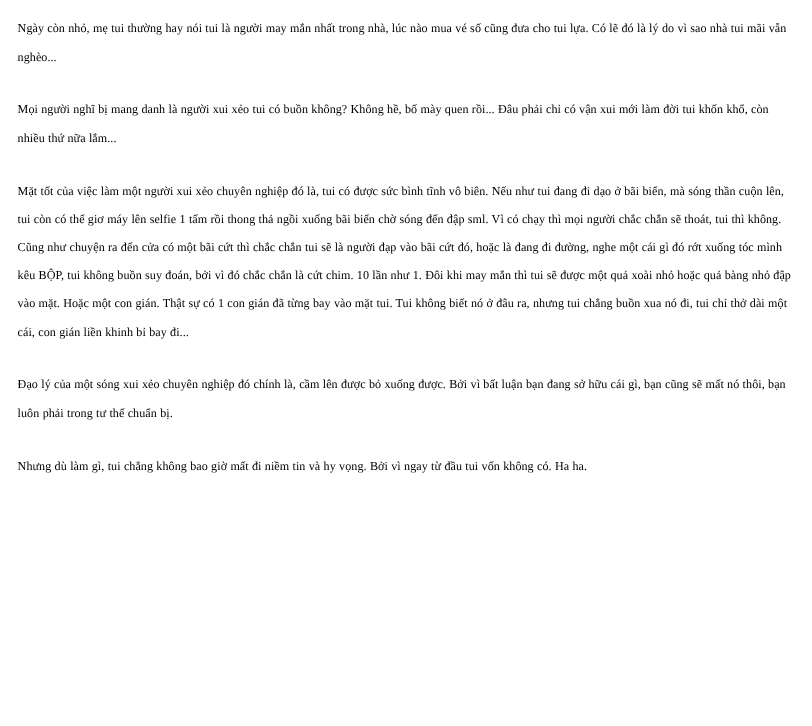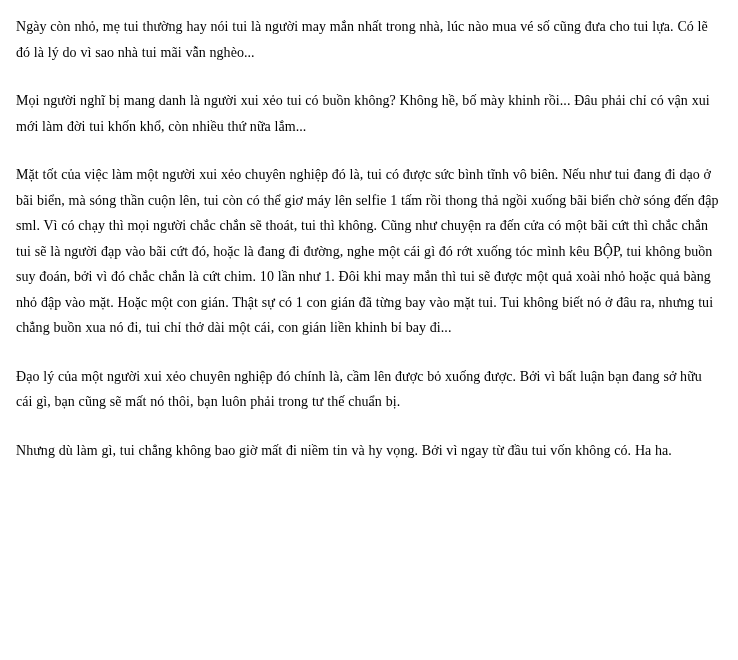--- a/index.html
+++ b/index.html
@@ -15,33 +15,33 @@
     overflow: hidden;
   }
   .page {
     box-sizing: border-box;
     width: 738px;
     height: 660px;
     padding: 14px 18px 0 16px;
     background: #ffffff;
   }
   .para {
-    font-size: 14px;
+    font-size: 11px;
     line-height: 25.5px;
     text-align: left;
     margin: 0 0 23px 0;
     word-spacing: 0.2px;
     letter-spacing: 0.05px;
   }
   .para:last-child {
     margin-bottom: 0;
   }
 </style>
 </head>
 <body>
 
 <div class="page">
   <p class="para">Ngày còn nhỏ, mẹ tui thường hay nói tui là người may mắn nhất trong nhà, lúc nào mua vé số cũng đưa cho tui lựa. Có lẽ đó là lý do vì sao nhà tui mãi vẫn nghèo...</p>
-  <p class="para">Mọi người nghĩ bị mang danh là người xui xẻo tui có buồn không? Không hề, bố mày khinh rồi... Đâu phải chỉ có vận xui mới làm đời tui khốn khổ, còn nhiều thứ nữa lắm...</p>
+  <p class="para">Mọi người nghĩ bị mang danh là người xui xẻo tui có buồn không? Không hề, bố mày quen rồi... Đâu phải chỉ có vận xui mới làm đời tui khốn khổ, còn nhiều thứ nữa lắm...</p>
   <p class="para">Mặt tốt của việc làm một người xui xẻo chuyên nghiệp đó là, tui có được sức bình tĩnh vô biên. Nếu như tui đang đi dạo ở bãi biển, mà sóng thần cuộn lên, tui còn có thể giơ máy lên selfie 1 tấm rồi thong thả ngồi xuống bãi biển chờ sóng đến đập sml. Vì có chạy thì mọi người chắc chắn sẽ thoát, tui thì không. Cũng như chuyện ra đến cửa có một bãi cứt thì chắc chắn tui sẽ là người đạp vào bãi cứt đó, hoặc là đang đi đường, nghe một cái gì đó rớt xuống tóc mình kêu BỘP, tui không buồn suy đoán, bởi vì đó chắc chắn là cứt chim. 10 lần như 1. Đôi khi may mắn thì tui sẽ được một quả xoài nhỏ hoặc quả bàng nhỏ đập vào mặt. Hoặc một con gián. Thật sự có 1 con gián đã từng bay vào mặt tui. Tui không biết nó ở đâu ra, nhưng tui chẳng buồn xua nó đi, tui chỉ thở dài một cái, con gián liền khinh bỉ bay đi...</p>
-  <p class="para">Đạo lý của một người xui xẻo chuyên nghiệp đó chính là, cầm lên được bỏ xuống được. Bởi vì bất luận bạn đang sở hữu cái gì, bạn cũng sẽ mất nó thôi, bạn luôn phải trong tư thế chuẩn bị.</p>
+  <p class="para">Đạo lý của một sóng xui xẻo chuyên nghiệp đó chính là, cầm lên được bỏ xuống được. Bởi vì bất luận bạn đang sở hữu cái gì, bạn cũng sẽ mất nó thôi, bạn luôn phải trong tư thế chuẩn bị.</p>
   <p class="para">Nhưng dù làm gì, tui chẳng không bao giờ mất đi niềm tin và hy vọng. Bởi vì ngay từ đầu tui vốn không có. Ha ha.</p>
 </div>
 
 </body></html>

